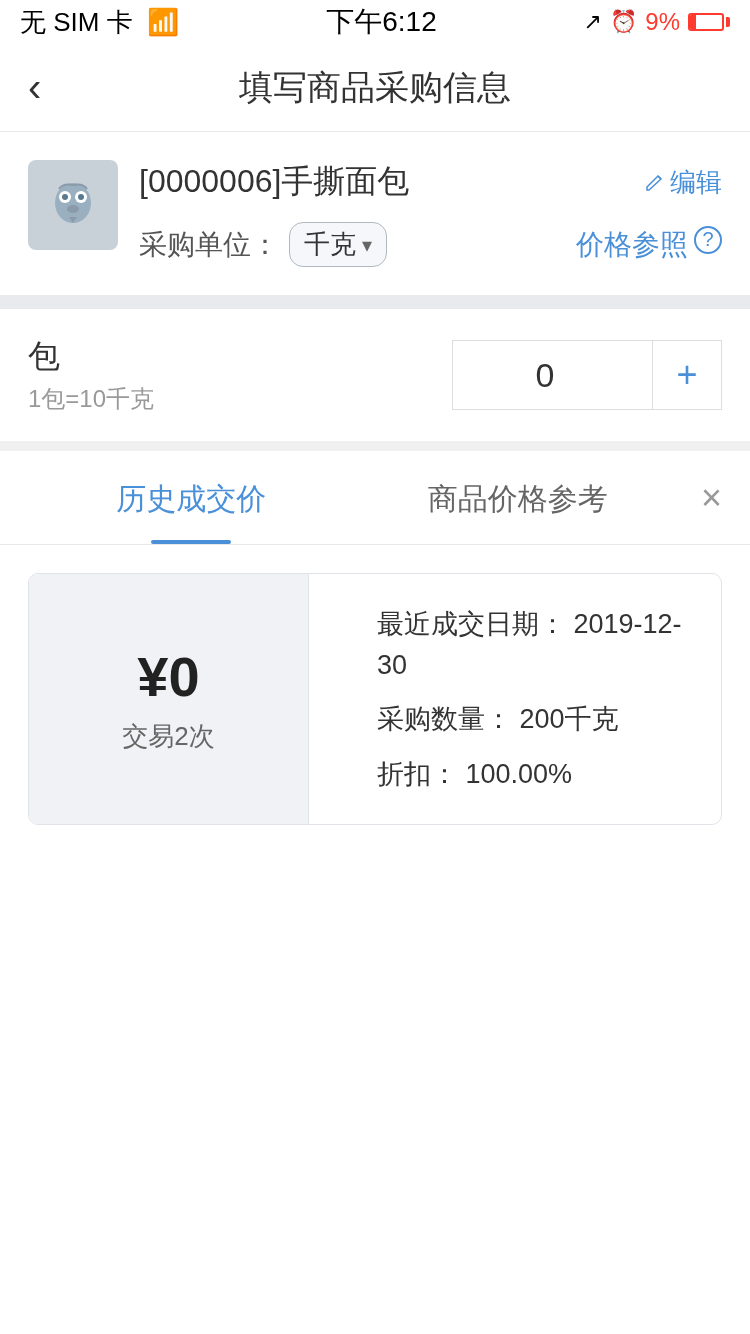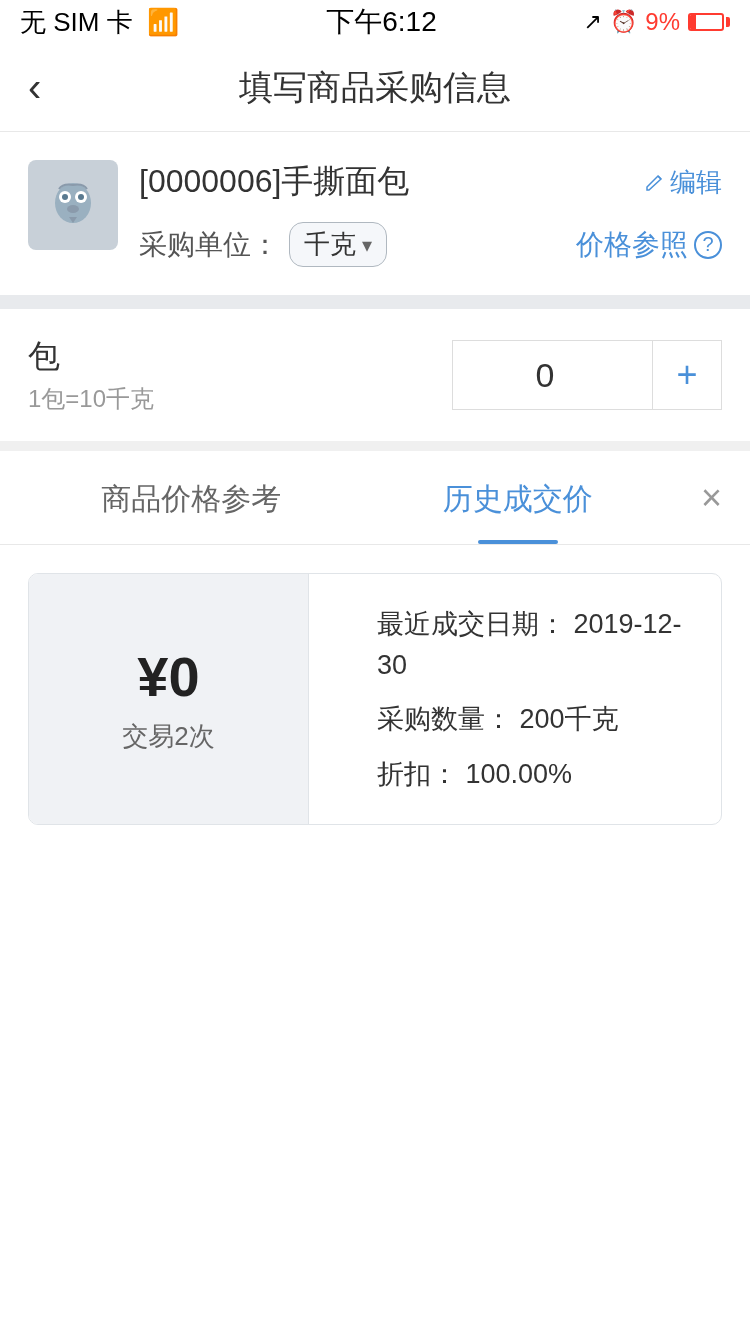--- a/index.html
+++ b/index.html
@@ -151,21 +151,20 @@
       font-size: 26px;
       color: #333;
       background: #f5f7fa;
       gap: 6px;
       cursor: pointer;
     }
     .price-ref {
       font-size: 28px;
       color: #4a90d9;
       display: flex;
-      align-items: center;
       gap: 6px;
       cursor: pointer;
     }
     .price-ref-icon {
       width: 28px;
       height: 28px;
       border: 2px solid #4a90d9;
       border-radius: 50%;
       display: inline-flex;
       align-items: center;
@@ -402,25 +401,25 @@
   <div class="qty-input-block">
     <input class="qty-input" type="number" value="0" style="">
     <div class="qty-plus">
       <span>+</span>
     </div>
   </div>
 </div>
 
 <div class="tabs-section">
   <div class="tabs-header">
+    <div class="tab-item active">
+      <span>历史成交价</span>
+    </div>
     <div class="tab-item">
       <span>商品价格参考</span>
-    </div>
-    <div class="tab-item active">
-      <span>历史成交价</span>
     </div>
     <span class="tab-close">×</span>
   </div>
 
   <div class="history-content">
     <div class="price-card">
       <div class="price-left">
         <span class="price-amount">¥0</span>
         <span class="price-trades">交易2次</span>
       </div>

